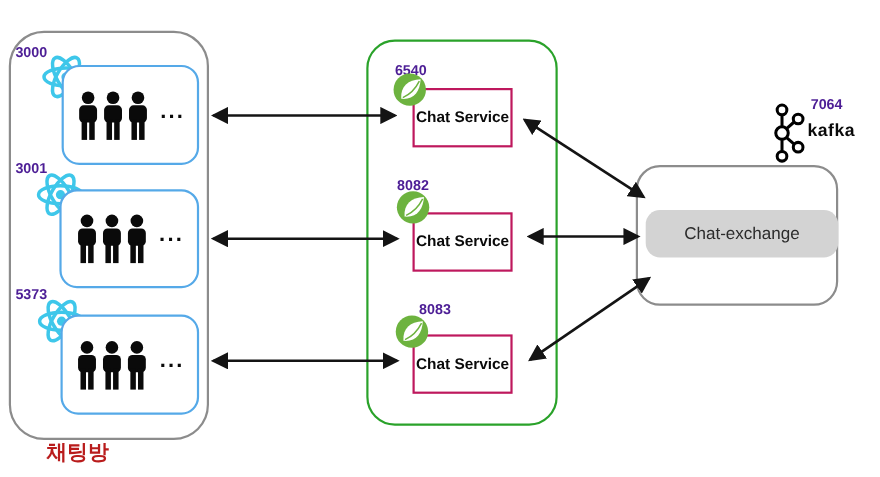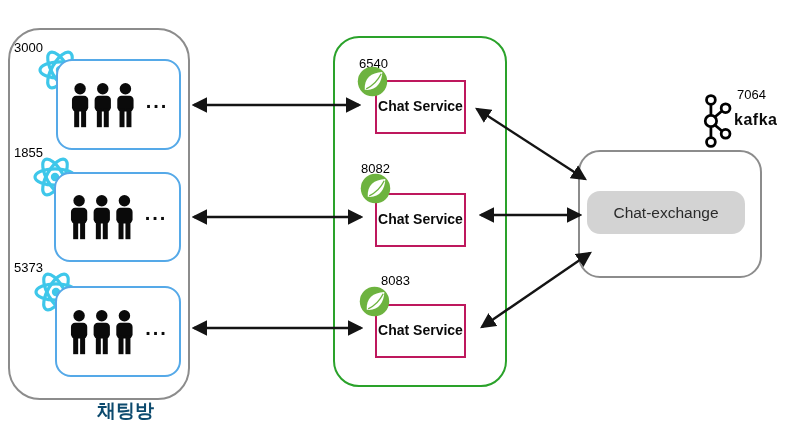--- a/index.html
+++ b/index.html
@@ -6,44 +6,44 @@
   #canvas{
     position:relative;width:800px;height:434px;background:#ffffff;overflow:hidden;
     font-family:"Liberation Sans","DejaVu Sans",sans-serif;color:#111;
   }
   .abs{position:absolute;}
   
   .rooms-container{
     left:8px;top:28px;width:178px;height:368px;
     border:2px solid #8c8c8c;border-radius:32px;background:#fff;
   }
-  .port-label{font-size:13px;font-weight:normal;color:#000000;line-height:1;}
+  .port-label{font-size:13px;font-weight:bold;color:#4c1d95;line-height:1;}
   .room-box{
     border:2px solid #55a9e8;border-radius:16px;background:#fff;
     display:flex;align-items:center;justify-content:center;gap:9px;
   }
   .dots{font-size:20px;font-weight:bold;letter-spacing:2px;color:#0a0a0a;line-height:0;padding-bottom:8px;}
-  .group-label{font-size:19px;font-weight:600;color:#0c4a6e;text-align:right;}
+  .group-label{font-size:19px;font-weight:600;color:#b91c1c;text-align:left;}
   
   .services-container{
     left:333px;top:36px;width:170px;height:347px;
     border:2.5px solid #2aa22a;border-radius:26px;background:#fff;
   }
   .service-box{
     left:375px;width:87px;height:50px;border:2px solid #be185d;background:#fff;
     display:flex;align-items:center;justify-content:center;text-align:right;
     font-size:14px;font-weight:600;line-height:1.25;color:#0a0a0a;
   }
   
   .exchange-container{
     left:578px;top:150px;width:180px;height:124px;
     border:2px solid #8c8c8c;border-radius:22px;background:#fff;
   }
   .exchange-pill{
-    left:587px;top:191px;width:158px;height:43px;border-radius:13px;background:#d3d3d3;
+    left:587px;top:191px;width:175px;height:43px;border-radius:13px;background:#d3d3d3;
     display:flex;align-items:center;justify-content:center;
     font-size:15.5px;color:#2b2b2b;
   }
   .kafka-word{font-size:16px;font-weight:bold;color:#0a0a0a;letter-spacing:0.5px;line-height:1;}
   #arrows{left:0;top:0;pointer-events:none;}
 </style>
 </head>
 <body>
 
 <div id="canvas">
@@ -89,21 +89,21 @@
     </svg>
   <div class="abs room-box" style="left:56px;top:59px;width:121px;height:87px">
     <svg width="68" height="52" viewBox="0 0 75 50" fill="#0a0a0a">
       <use href="#person" transform="scale(1.02)"></use>
       <use href="#person" transform="translate(25,0) scale(1.02)"></use>
       <use href="#person" transform="translate(50,0) scale(1.02)"></use>
     </svg>
     <span class="dots">...</span>
   </div>
 
-  <div class="abs port-label" style="left:14px;top:146px">1855</div>
+  <div class="abs port-label" style="left:14px;top:146px">3001</div>
   <svg class="abs" style="left:33px;top:154px" width="44" height="46" viewBox="-11 -11 22 22">
       <use href="#react-atom"></use>
     </svg>
   <div class="abs room-box" style="left:54px;top:172px;width:123px;height:86px">
     <svg width="68" height="52" viewBox="0 0 75 50" fill="#0a0a0a">
       <use href="#person" transform="scale(1.02)"></use>
       <use href="#person" transform="translate(25,0) scale(1.02)"></use>
       <use href="#person" transform="translate(50,0) scale(1.02)"></use>
     </svg>
     <span class="dots">...</span>

